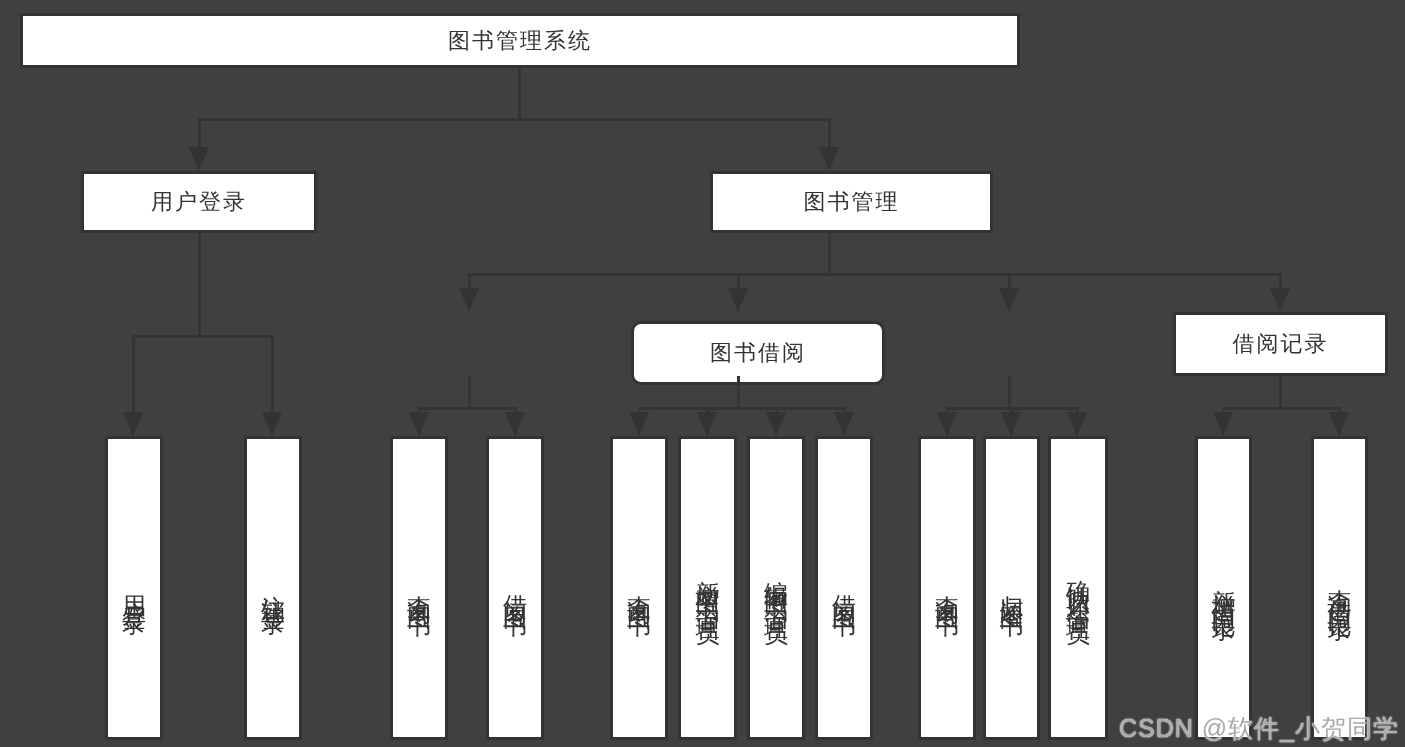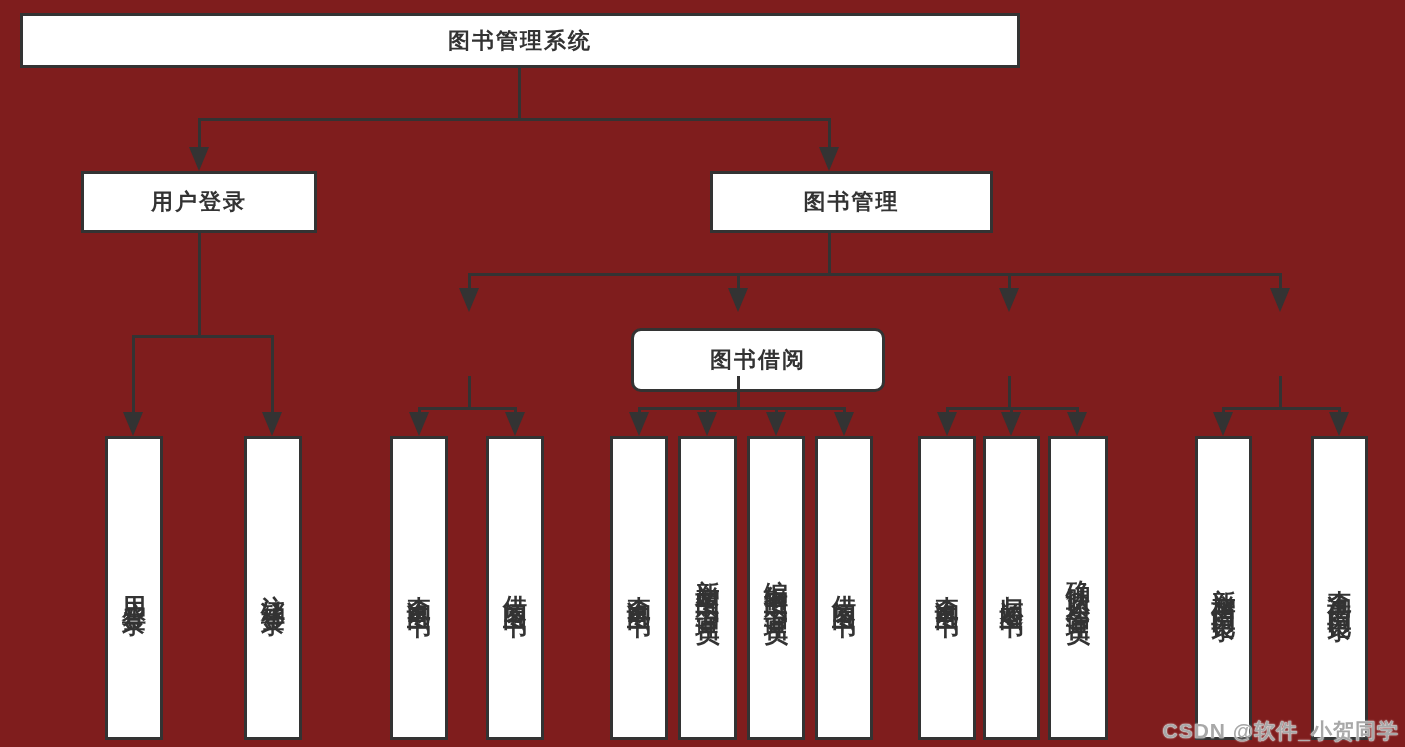--- a/index.html
+++ b/index.html
@@ -1,23 +1,22 @@
 <!DOCTYPE html>
 <html><head>
 <meta charset="utf-8">
 <style>
   html, body { margin: 0; padding: 0; background: #ffffff; }
   body { font-family: "Liberation Sans", "DejaVu Sans", sans-serif; }
   #stage {
     position: relative;
     width: 1405px;
     height: 747px;
-    background: #7f1d1d;
+    background: #404040;
     overflow: hidden;
-    font-weight: bold;
   }
   .hbox {
     position: absolute;
     box-sizing: border-box;
     border: 3px solid #333333;
     background: #ffffff;
     display: flex;
     align-items: center;
     justify-content: center;
     font-size: 22px;
@@ -60,21 +59,21 @@
     width: 0;
     height: 0;
     border-left: 10px solid transparent;
     border-right: 10px solid transparent;
     border-top: 24px solid #333333;
   }
   .watermark {
     position: absolute;
     right: 6px;
     bottom: 2px;
-    font-size: 21px;
+    font-size: 25px;
     color: #a8a8a8;
     letter-spacing: 1px;
     text-shadow: 0 0 2px #ffffff, 0 0 1px #ffffff;
     z-index: 10;
   }
 </style>
 </head>
 <body>
 
 <div id="stage">
@@ -108,22 +107,25 @@
   <div class="hline" style="left:468px; top:273px; width:814px;"></div>
   <div class="vline" style="left:468px; top:273px; height:18px;"></div>
   <div class="arrow" style="left:459px; top:288px;"></div>
   <div class="vline" style="left:737px; top:273px; height:18px;"></div>
   <div class="arrow" style="left:728px; top:288px;"></div>
   <div class="vline" style="left:1008px; top:273px; height:18px;"></div>
   <div class="arrow" style="left:999px; top:288px;"></div>
   <div class="vline" style="left:1279px; top:273px; height:18px;"></div>
   <div class="arrow" style="left:1270px; top:288px;"></div>
 
-  <div class="hbox" style="left:631px; top:328px; width:254px; height:64px;border-radius:10px;">
+  <div class="hbox" style="left:631px; top:321px; width:254px; height:64px;border-radius:10px;">
     <span>图书借阅</span>
+  </div>
+  <div class="hbox" style="left:1173px; top:312px; width:215px; height:64px;">
+    <span>借阅记录</span>
   </div>
 
   <div class="vline" style="left:468px; top:376px; height:33px;"></div>
   <div class="hline" style="left:418px; top:407px; width:98px;"></div>
   <div class="vline" style="left:418px; top:407px; height:8px;"></div>
   <div class="arrow" style="left:409px; top:412px;"></div>
   <div class="vline" style="left:514px; top:407px; height:8px;"></div>
   <div class="arrow" style="left:505px; top:412px;"></div>
 
   <div class="vline" style="left:737px; top:376px; height:33px;"></div>

